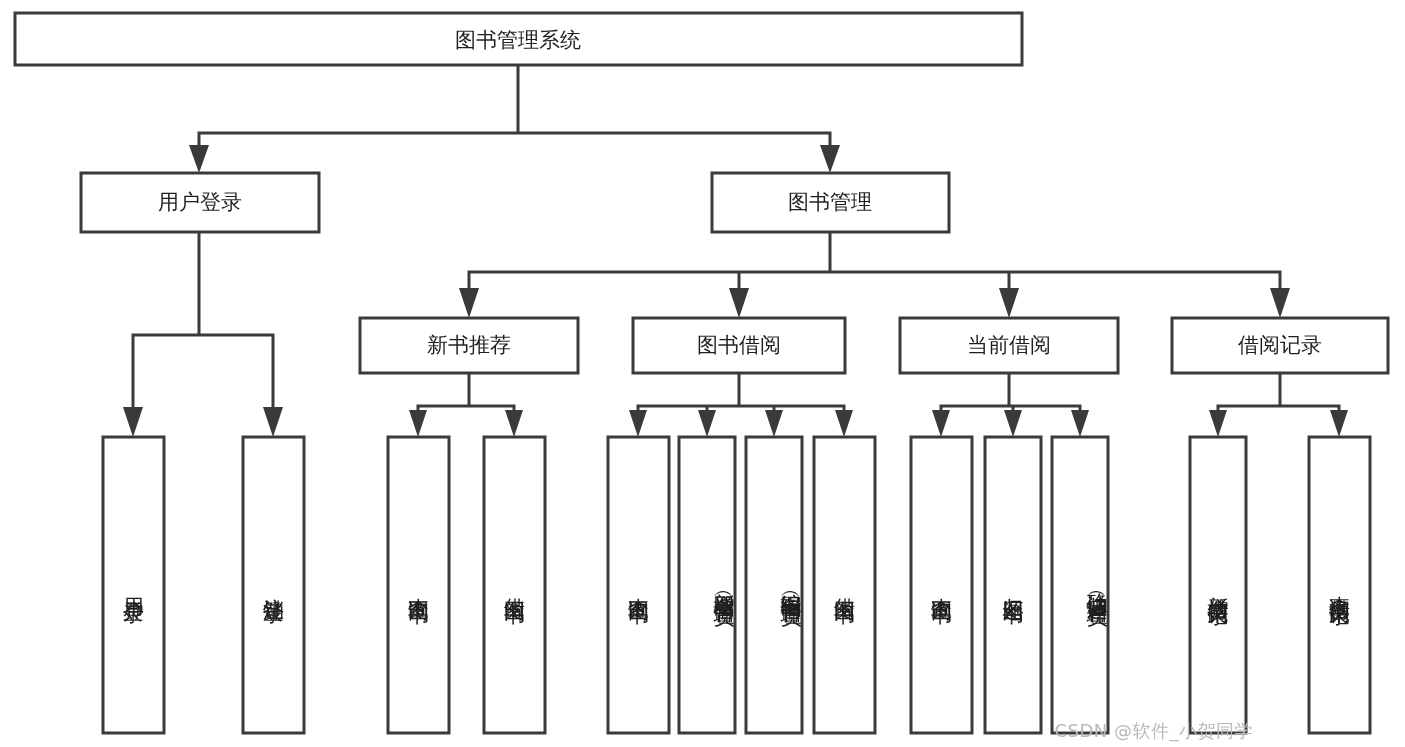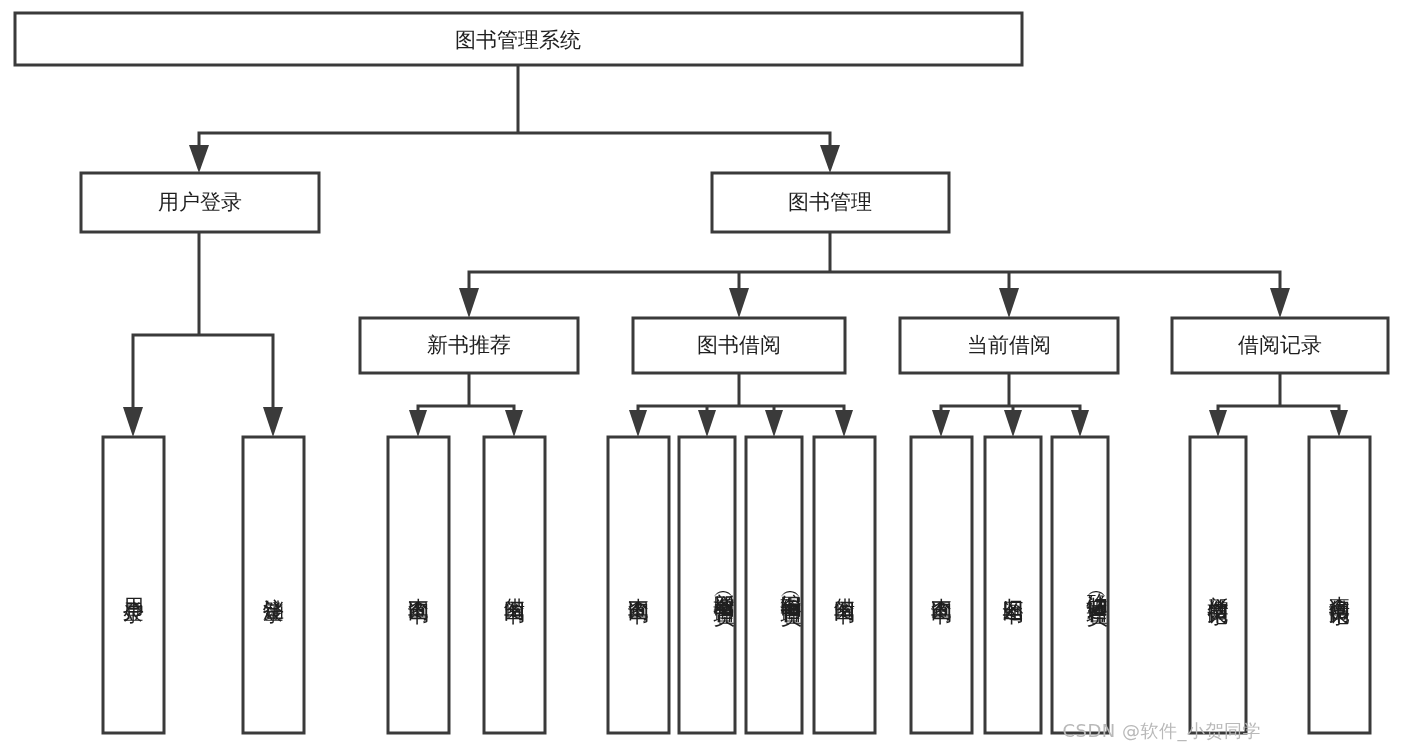--- a/index.html
+++ b/index.html
@@ -60,21 +60,21 @@
     color: #1f1f1f;
     letter-spacing: 2px;
     display: flex;
     align-items: center;
     justify-content: center;
     pointer-events: none;
     white-space: nowrap;
   }
   .watermark {
     position: absolute;
-    right: 8px;
+    right: 16px;
     bottom: 4px;
     font-family: "DejaVu Sans", "Liberation Sans", sans-serif;
     font-size: 18px;
     color: #b9b9b9;
     letter-spacing: 0.5px;
     white-space: nowrap;
     text-align: right;
   }
 </style>
 </head>

